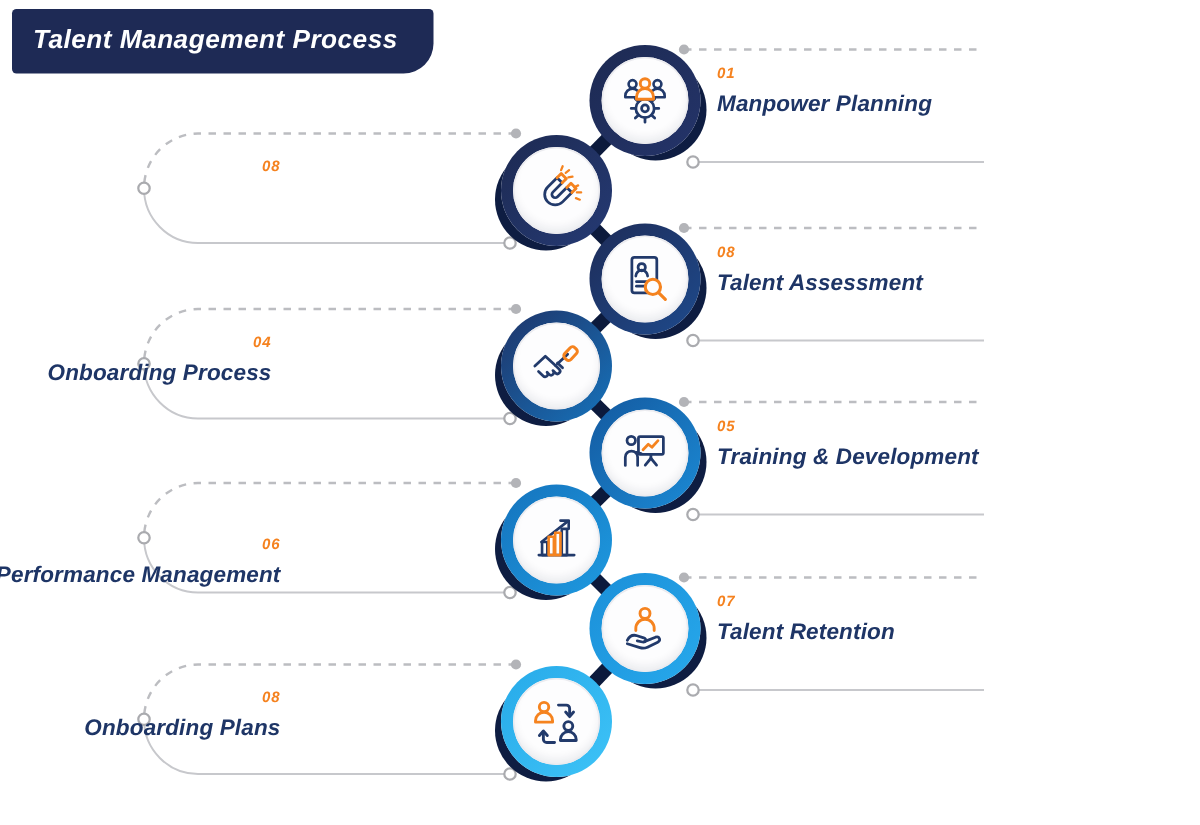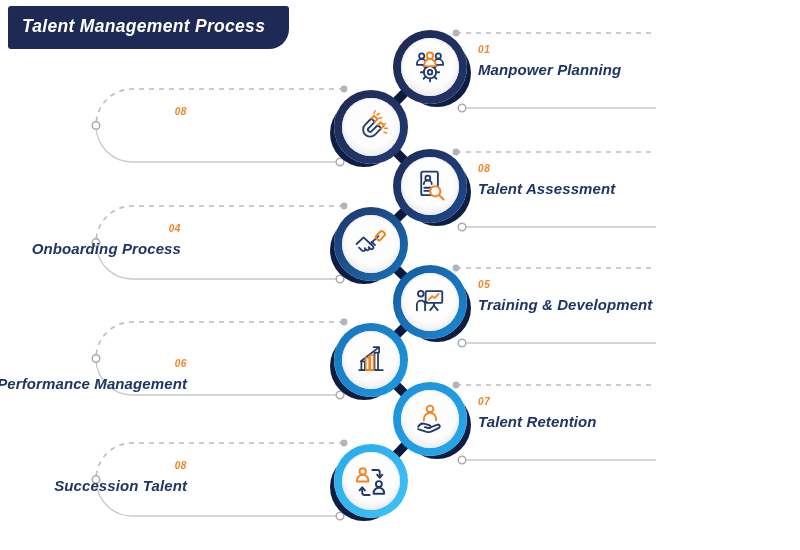--- a/index.html
+++ b/index.html
@@ -264,16 +264,16 @@
       <path d="M25.5 11.5 h6 a2.5 2.5 0 0 1 2.5 2.5 v4.5"></path>
       <path d="M31 16.8 l3 3.5 3-3.5"></path>
       <path d="M22.5 40 h-6 a2.5 2.5 0 0 1 -2.5-2.5 V33"></path>
       <path d="M11 34.7 l3-3.5 3 3.5"></path>
     </g>
   </svg></span></span>
       </div>
     </div>
     <div class="step-text left-side" style="right: 469px; top: 457px;">
       <div class="step-num">08</div>
-      <div class="step-label">Succession Talent</div>
+      <div class="step-label">Onboarding Plans</div>
     </div>
   </div>
 </div>
 
 </body></html>

